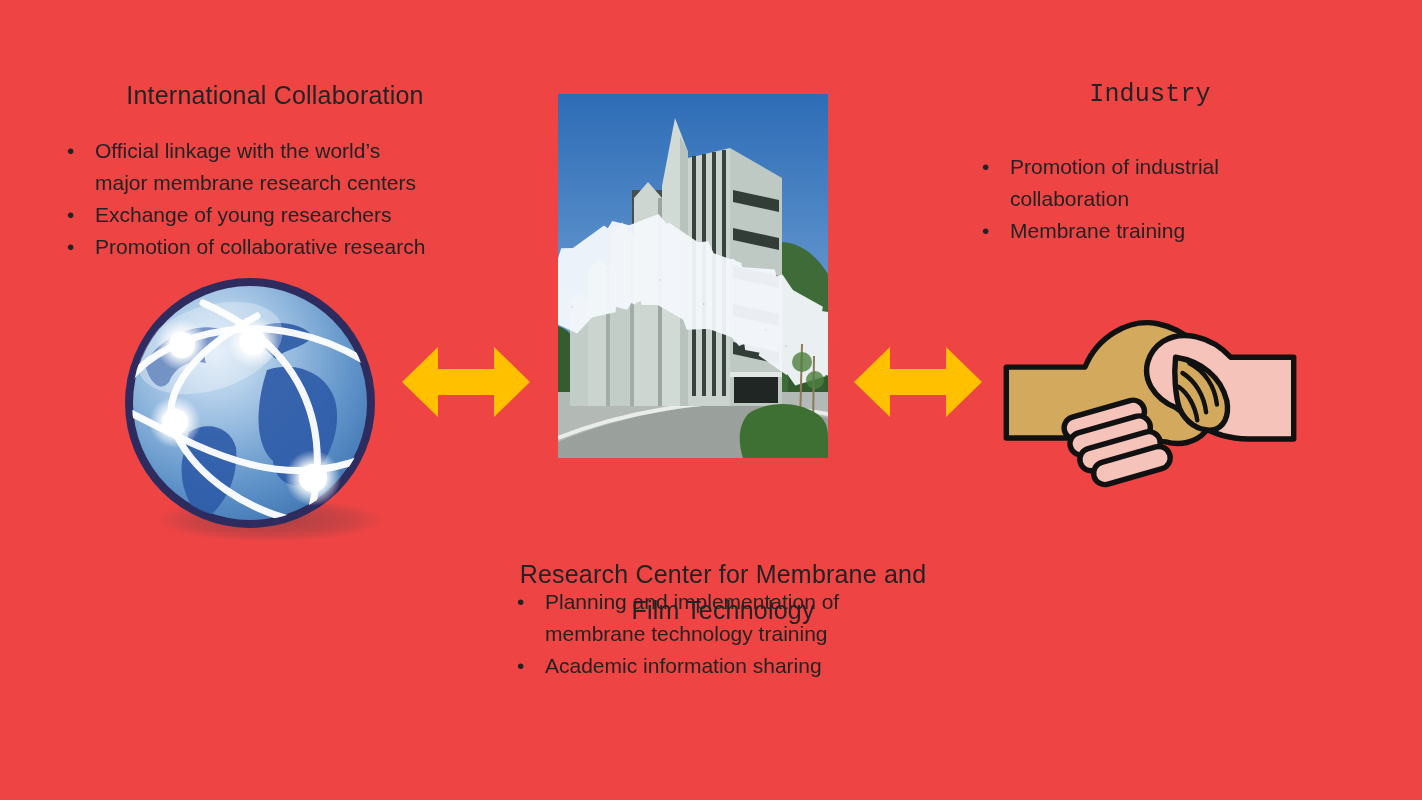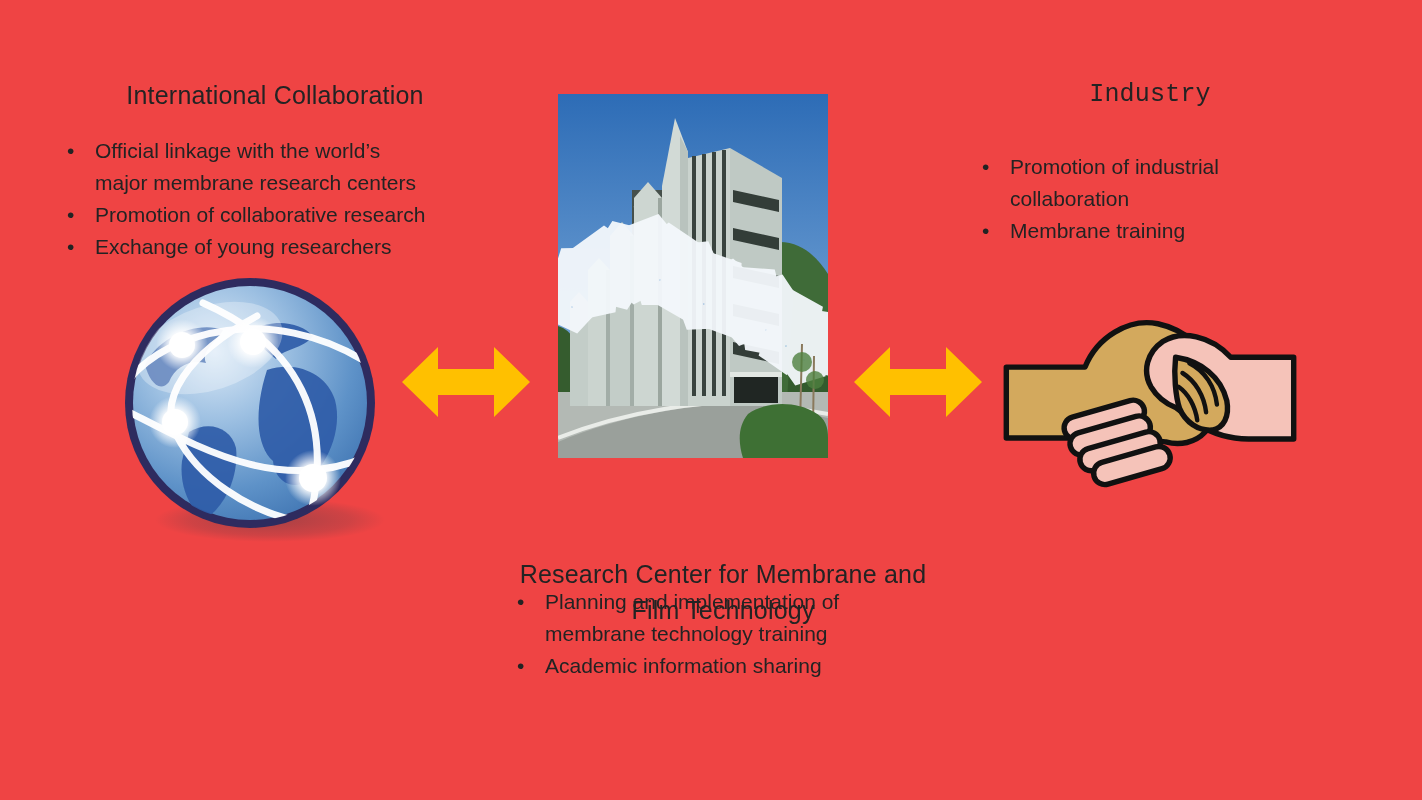--- a/index.html
+++ b/index.html
@@ -27,22 +27,22 @@
 <body>
 
 <div id="slide">
 
   <div class="abs" style="left:40px;top:80px;width:470px;">
     <div class="sec-title">International Collaboration</div>
   </div>
   <ul class="bullets abs" style="left:60px;top:135px;width:450px;">
     <li>Official linkage with the world’s
 major membrane research centers</li>
+    <li>Exchange of young researchers</li>
     <li>Promotion of collaborative research</li>
-    <li>Exchange of young researchers</li>
   </ul>
 
   <div class="abs" style="left:105px;top:270px;width:300px;height:285px;">
     <svg width="300" height="285" viewBox="0 0 300 285">
       <defs>
         <radialGradient id="ocean" cx="0.35" cy="0.28" r="0.85">
           <stop offset="0" stop-color="#DCEAF7"></stop>
           <stop offset="0.35" stop-color="#9DC0E2"></stop>
           <stop offset="0.7" stop-color="#5E92C8"></stop>
           <stop offset="1" stop-color="#3A6FAE"></stop>

